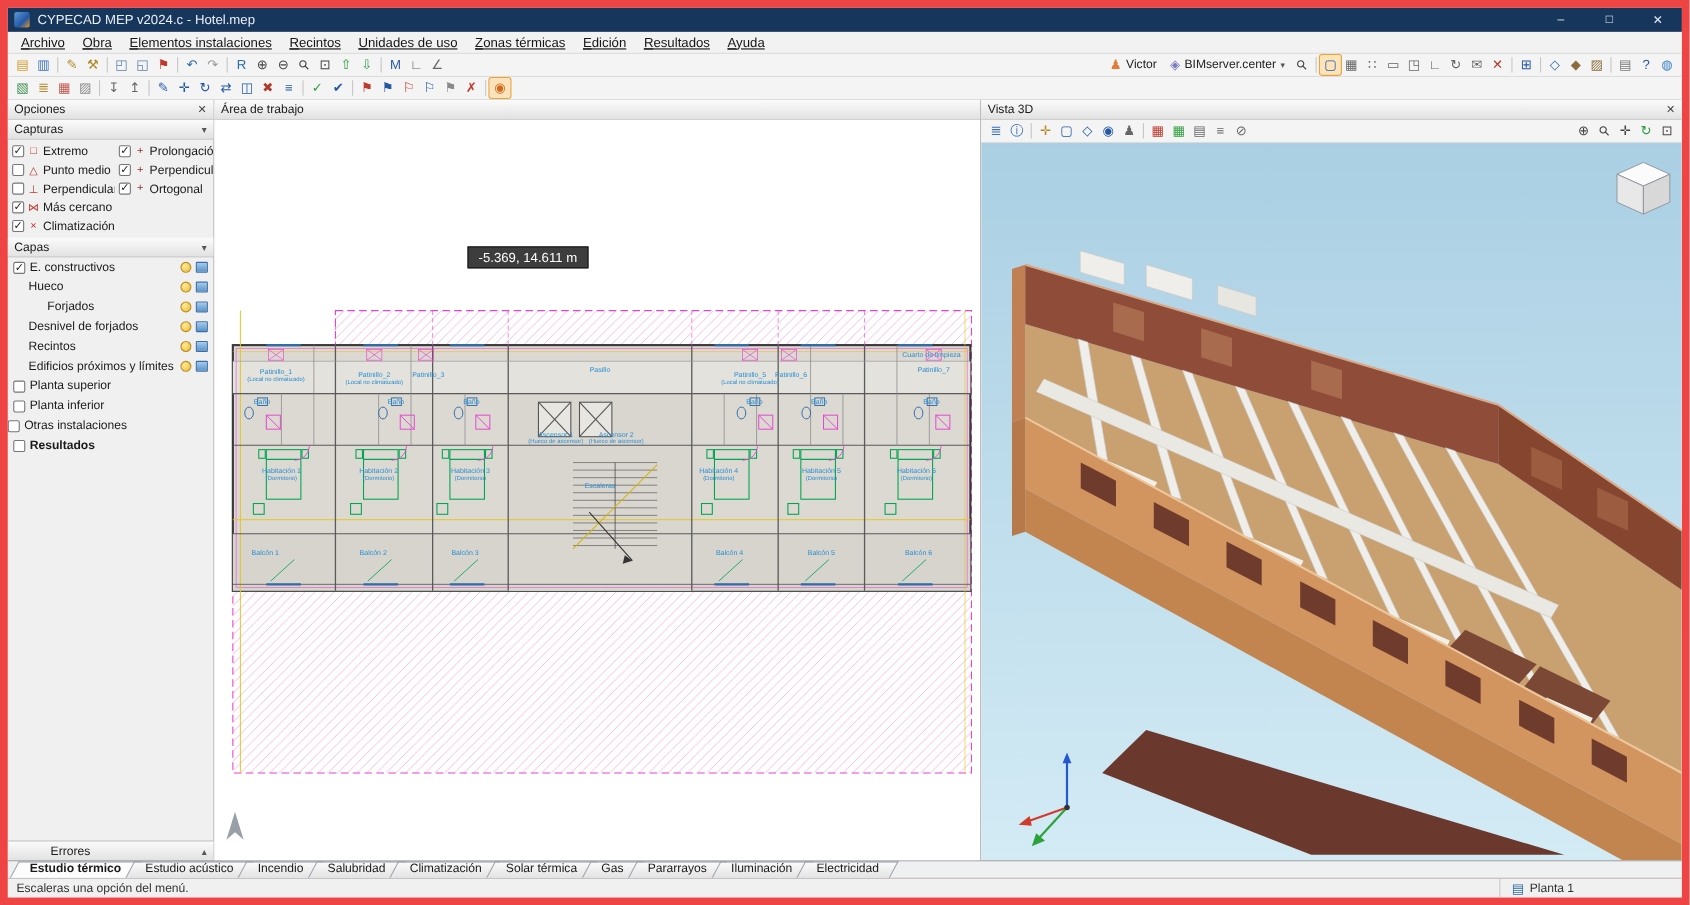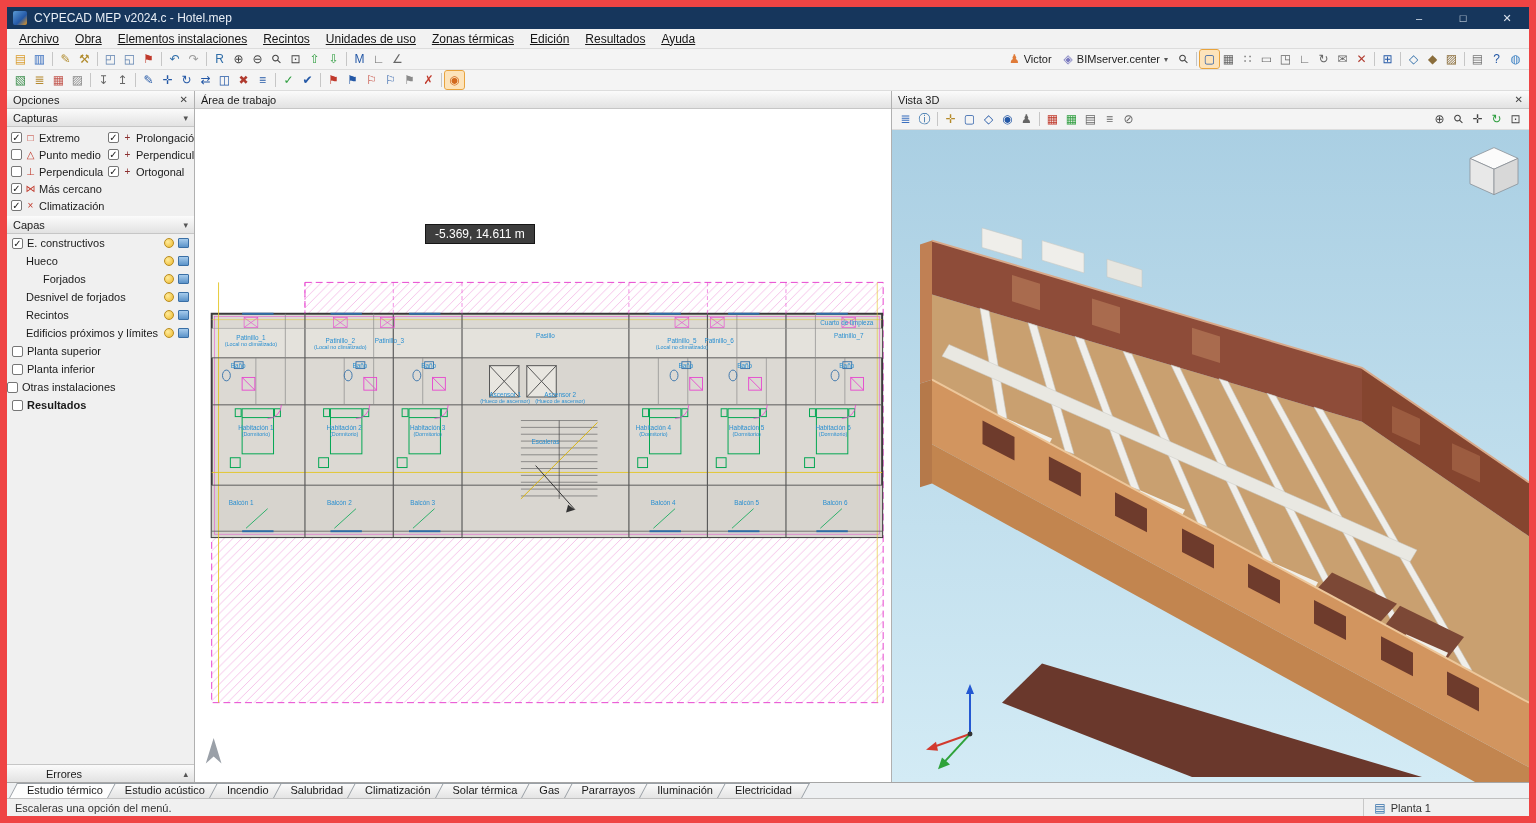--- a/index.html
+++ b/index.html
@@ -54,21 +54,21 @@
   .room-lb{font-size:6.5px;fill:#2a8fd0;text-anchor:middle;}
   .room-sub{font-size:5.5px;fill:#2a8fd0;text-anchor:middle;}
   
   .v3dcol{width:637px;min-width:637px;display:flex;flex-direction:column;background:#f0f0f0;}
   .v3d-canvas{flex:1;position:relative;overflow:hidden;}
   
   .tabsrow{height:16px;flex:none;background:#eef0f2;border-top:1px solid #a6a6a6;display:flex;align-items:flex-end;padding-left:6px;}
   .tab{position:relative;height:15px;line-height:15px;padding:0 14px;font-size:11px;color:#1a1a1a;margin-right:-6px;cursor:default;}
   .tab::before{content:"";position:absolute;inset:0;background:linear-gradient(#fafafa,#e4e4e4);border:1px solid #9aa0a6;border-bottom:none;transform:skewX(-28deg);}
   .tab>span{position:relative;}
-  .tab.active{font-weight:normal;}
+  .tab.active{font-weight:bold;}
   .tab.active::before{background:#fdfdfd;}
   
   .statusbar{height:18px;flex:none;background:#f0f0f0;border-top:1px solid #c0c0c0;display:flex;align-items:center;font-size:11px;color:#333;padding:0 8px;}
   .sb-right{margin-left:auto;display:flex;align-items:center;gap:5px;border-left:1px solid #c8c8c8;padding-left:10px;height:100%;margin-right:90px;}
   .sb-ic{color:#2f6da8;font-size:12px;}
 </style>
 </head>
 <body>
 
 <div class="app">

